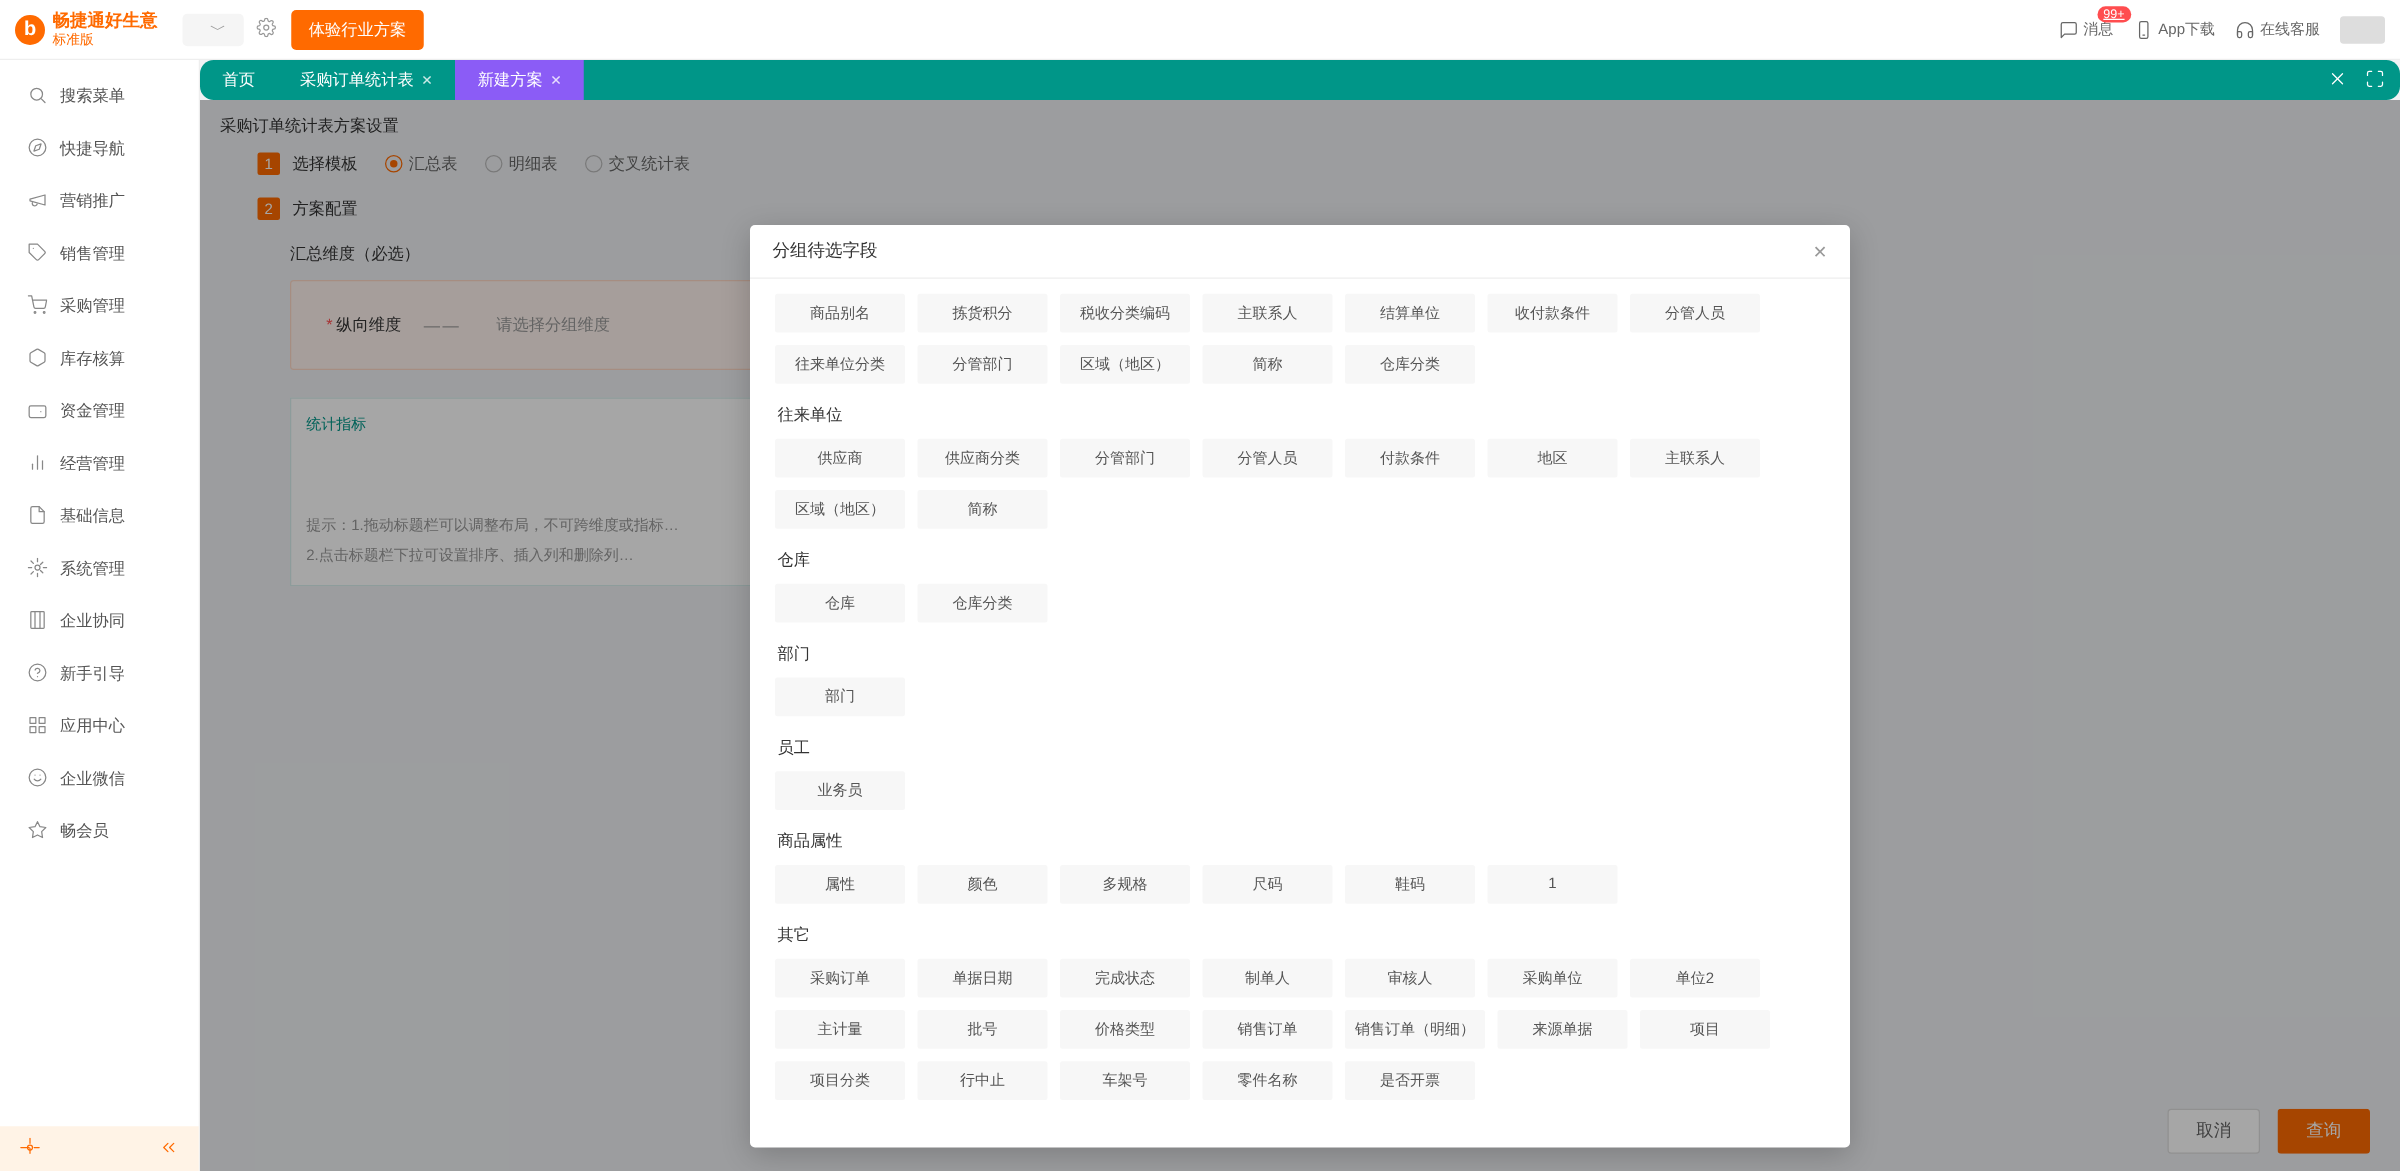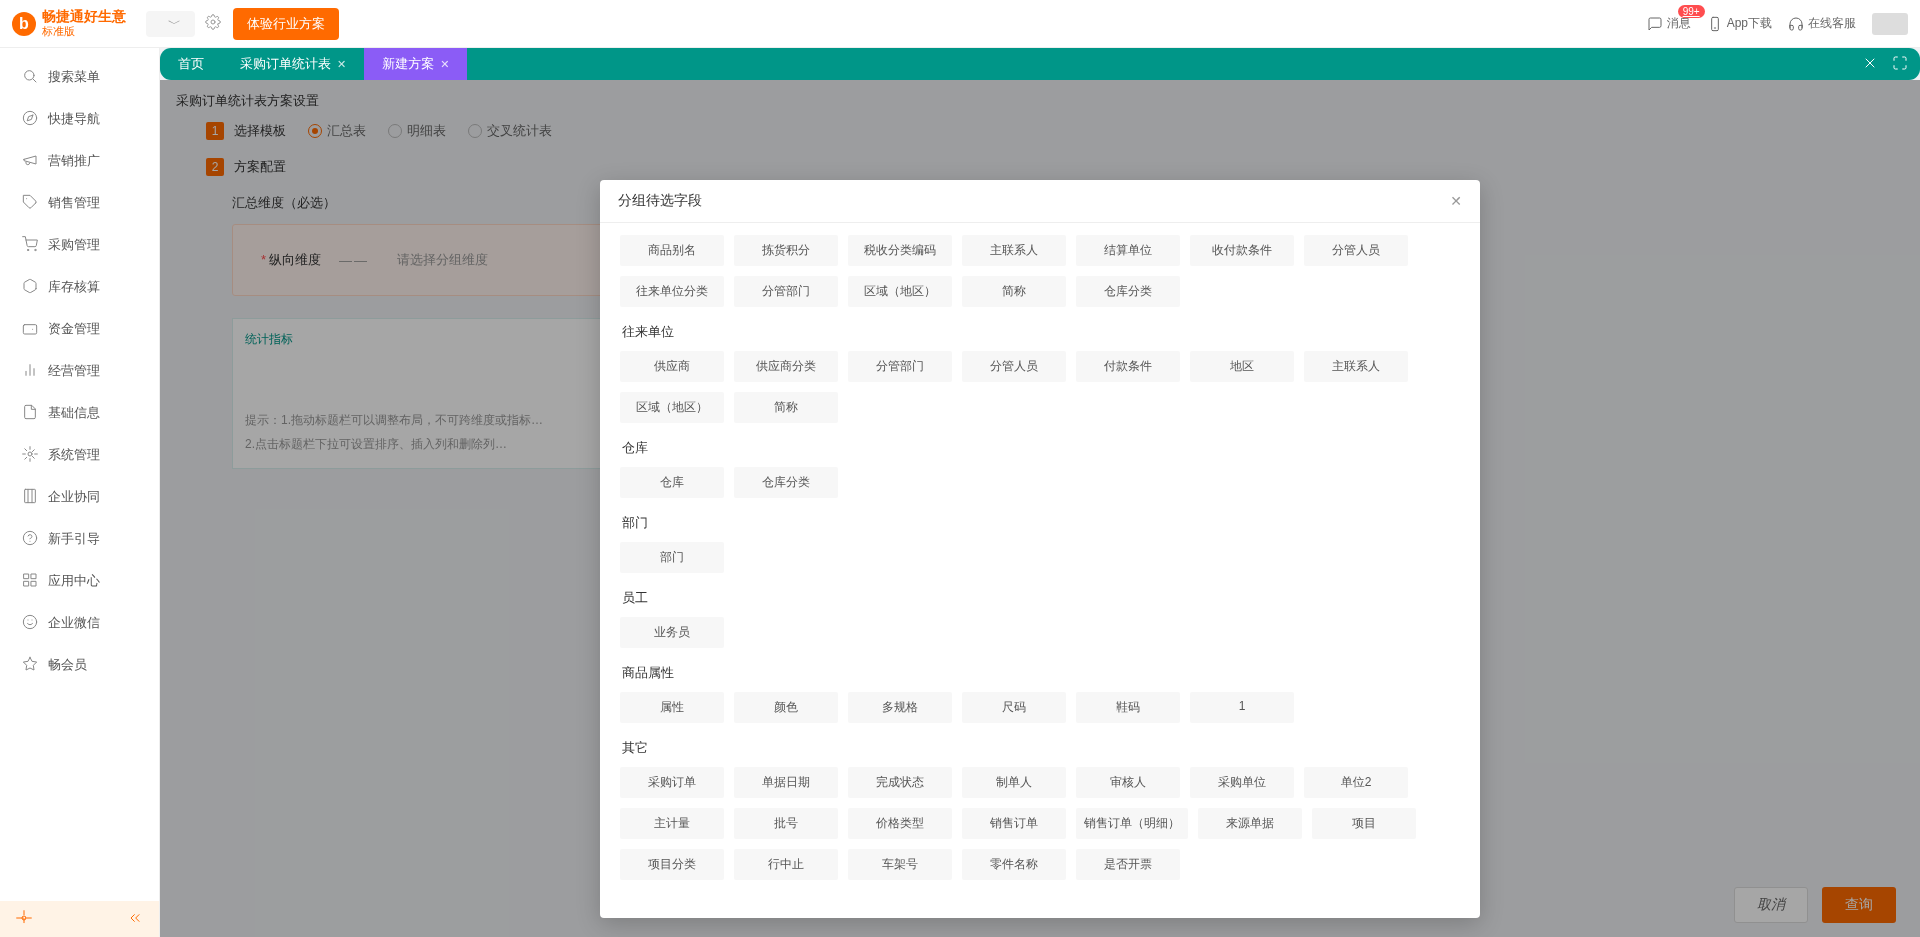--- a/index.html
+++ b/index.html
@@ -70,21 +70,21 @@
 table.mini tr:first-child td { background: #e4eeef; }
 table.mini .chev-sm { font-size: 10px; color: #999; margin-left: 6px; }
 
 .hints { color: #999; font-size: 12px; margin-top: 60px; line-height: 2; }
 
 .save-row { margin: 18px 0 0 12px; display: flex; align-items: center; gap: 6px; color: #666; }
 .save-row input[type=checkbox] { width: 14px; height: 14px; }
 
 .footer-bar { position: absolute; bottom: 0; right: 0; left: 0; padding: 14px 24px; display: flex; justify-content: flex-end; gap: 14px; }
 .btn { padding: 8px 22px; border-radius: 3px; font-size: 14px; border: 1px solid transparent; cursor: pointer; }
-.btn-default { background: #fff; border-color: #ddd; color: #666; font-style: italic; }
+.btn-default { background: #fff; border-color: #ddd; color: #666; }
 .btn-primary { background: #ff6a00; color: #fff; }
 
 
 .overlay { position: absolute; inset: 0; background: rgba(0,0,0,.35); z-index: 50; }
 .modal { position: absolute; top: 100px; left: 50%; transform: translateX(-50%); width: 880px; max-height: 740px; background: #fff; border-radius: 4px; box-shadow: 0 6px 24px rgba(0,0,0,.2); z-index: 60; display: flex; flex-direction: column; }
 .modal-head { padding: 12px 18px; border-bottom: 1px solid #eee; display: flex; align-items: center; justify-content: space-between; font-size: 14px; }
 .modal-close { color: #999; cursor: pointer; font-size: 14px; }
 .modal-body { padding: 4px 20px 16px 20px; overflow-y: auto; flex: 1; }
 .modal-body::-webkit-scrollbar { width: 10px; height: 10px; }
 .modal-body::-webkit-scrollbar-thumb { background: #ccc; border-radius: 5px; }

